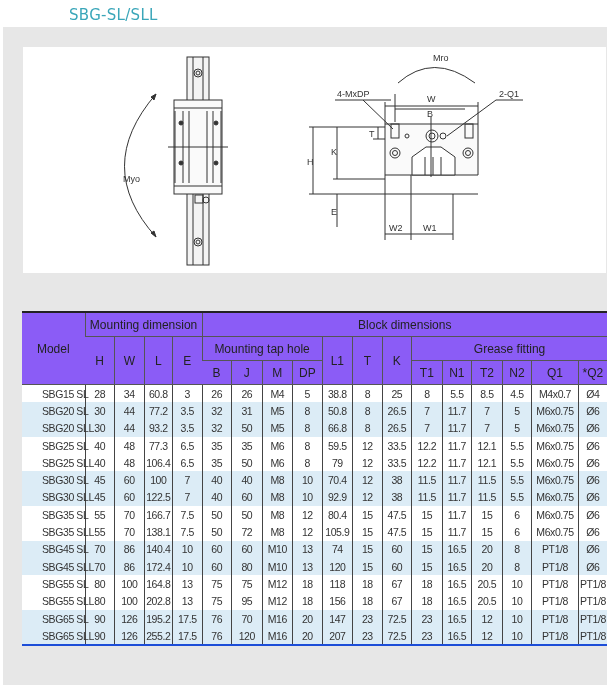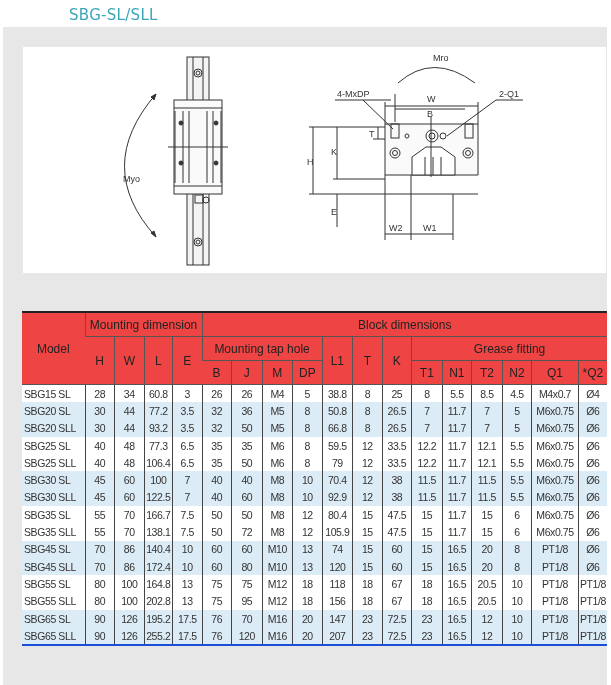--- a/index.html
+++ b/index.html
@@ -3,25 +3,25 @@
 <meta charset="utf-8">
 <style>
   html, body { margin:0; padding:0; }
   body { width:611px; height:685px; background:#ffffff; font-family:"Liberation Sans", sans-serif; position:relative; overflow:hidden; }
   .title { position:absolute; left:23px; top:6px; font-size:15px; color:#3aa6b9; letter-spacing:0.3px; font-family:"DejaVu Sans", sans-serif;margin-left:46px; }
   .panel { position:absolute; left:3px; top:27px; width:604px; height:658px; background:#e7e7e7; }
   .figure { position:absolute; left:23px; top:47px; width:583px; height:226px; background:#ffffff; }
   .figure svg { position:absolute; left:0; top:0; }
   .tablewrap { position:absolute; left:22px; top:311px; width:585px; }
   table { border-collapse:collapse; width:585px; font-size:10.5px; color:#333; table-layout:fixed; }
-  th { background:#ef4444; font-weight:normal; color:#222; font-size:12px; height:23px; padding:0; border-left:1px solid #555; border-bottom:1px solid #555; }
+  th { background:#8b5cf6; font-weight:normal; color:#222; font-size:12px; height:23px; padding:0; border-left:1px solid #555; border-bottom:1px solid #555; }
   thead tr:first-child th { border-top:2px solid #222; }
   th:first-child { border-left:none;text-align:center; }
   td { height:17.3px; padding:0; text-align:center; border-left:1px solid #444; white-space:nowrap; letter-spacing:-0.4px; }
-  td:first-child { text-align:left; padding-left:2px; border-left:none; }
+  td:first-child { text-align:left; padding-left:20px; border-left:none; }
   tr.w td { background:#ffffff; }
   tr.b td { background:#dcecf6; }
   tbody tr:last-child td { border-bottom:2px solid #1d4ed8; }
   .lbl { font-size:9px; fill:#333; font-family:"Liberation Sans", sans-serif; }
 </style>
 </head>
 <body>
 
 <div class="title">SBG-SL/SLL</div>
 <div class="panel"></div>
@@ -190,21 +190,21 @@
           <td>M4x0.7</td>
           <td>Ø4</td>
         </tr>
         <tr class="b">
           <td>SBG20 SL</td>
           <td>30</td>
           <td>44</td>
           <td>77.2</td>
           <td>3.5</td>
           <td>32</td>
-          <td>36</td>
+          <td>31</td>
           <td>M5</td>
           <td>8</td>
           <td>50.8</td>
           <td>8</td>
           <td>26.5</td>
           <td>7</td>
           <td>11.7</td>
           <td>7</td>
           <td>5</td>
           <td>M6x0.75</td>

